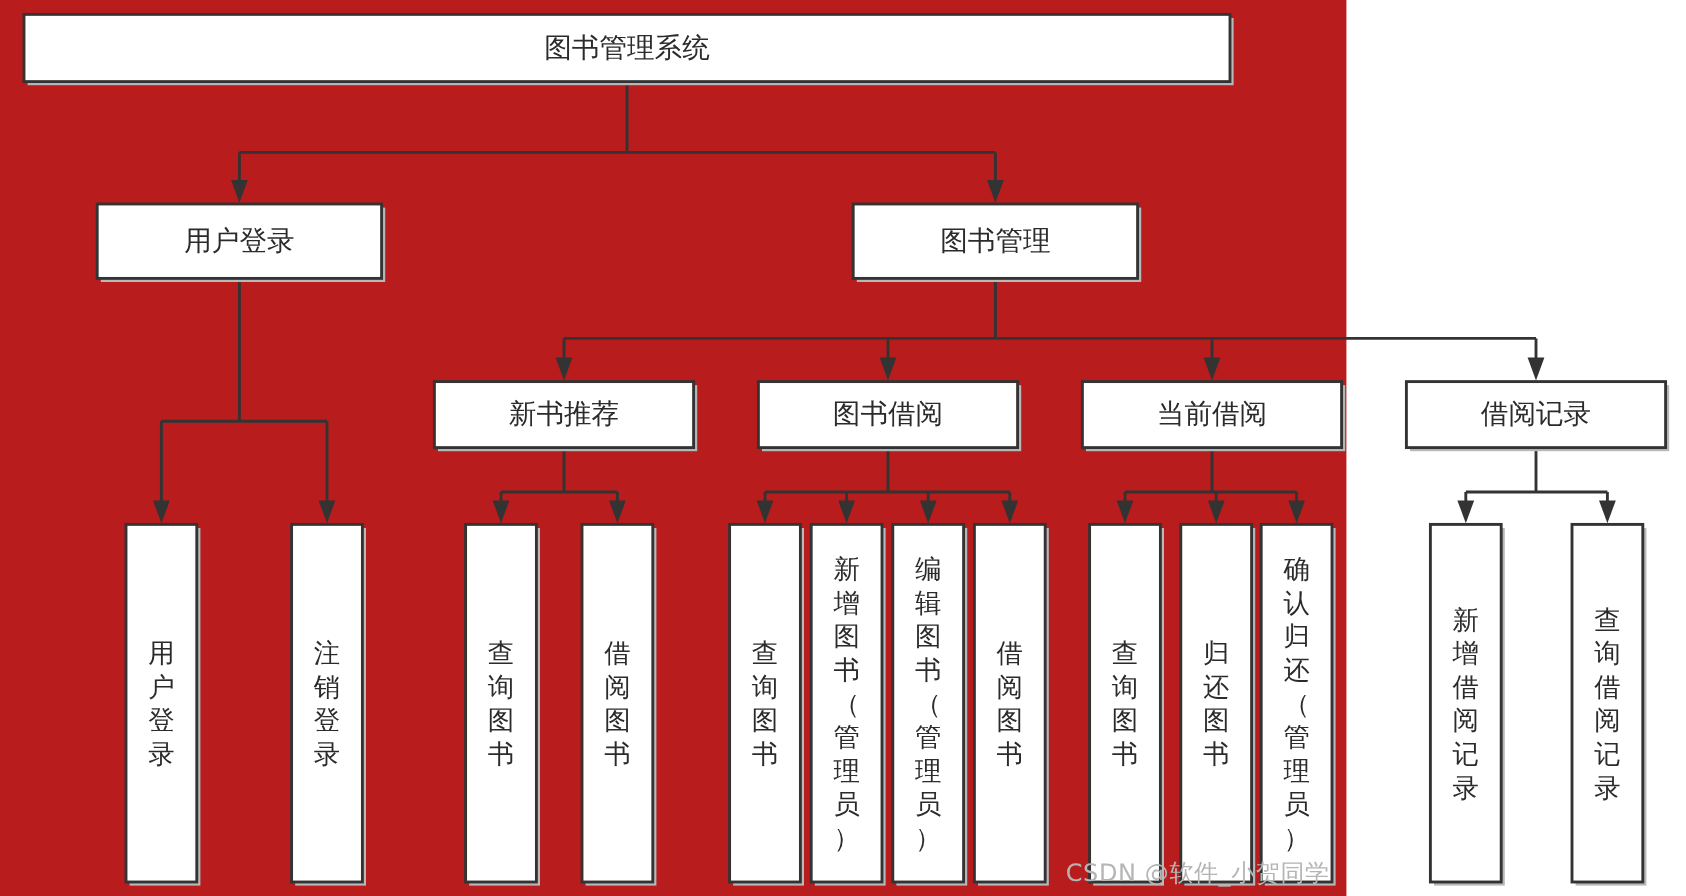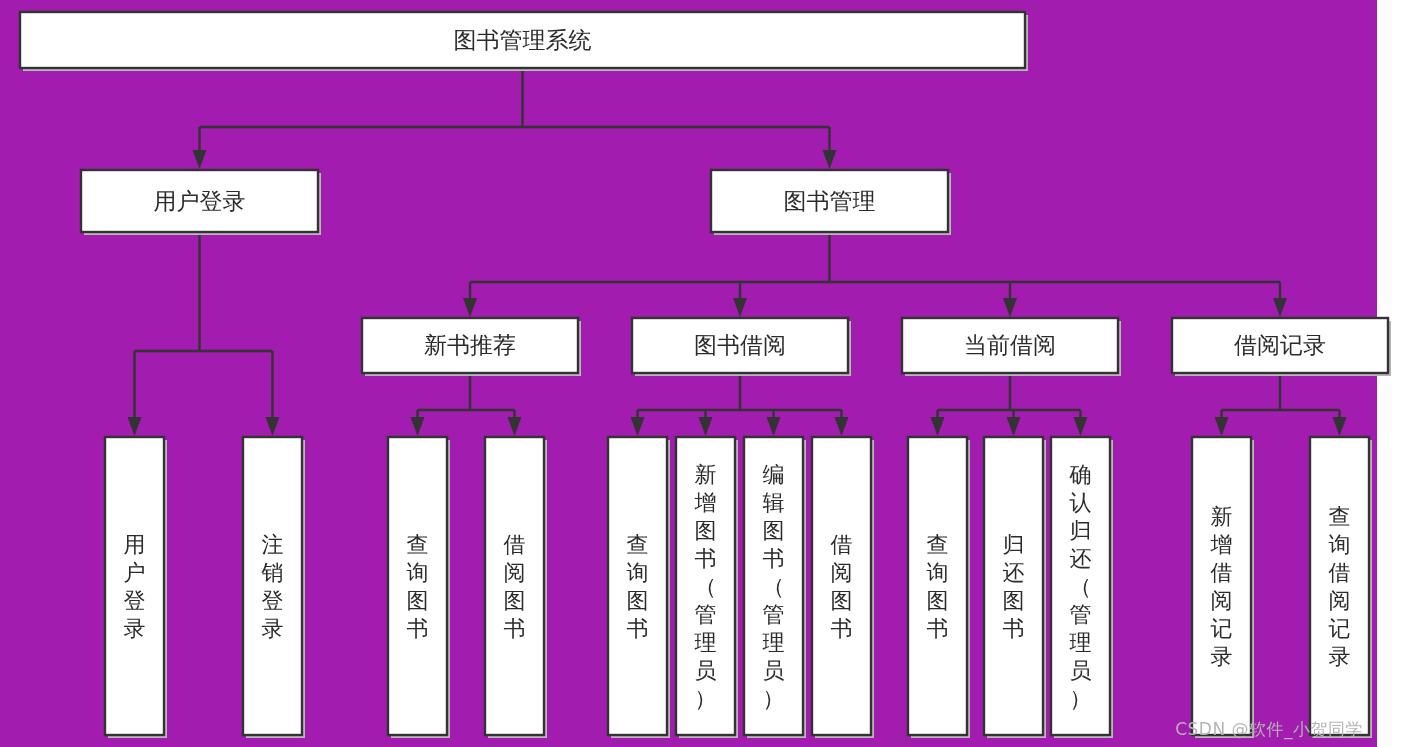--- a/index.html
+++ b/index.html
@@ -8,23 +8,23 @@
     background: #ffffff;
   }
   body {
     width: 1405px;
     height: 747px;
     font-family: "DejaVu Sans", "Liberation Sans", sans-serif;
     overflow: hidden;
   }
   #diagram-root {
     position: relative;
-    width: 1377px;
+    width: 1122px;
     height: 747px;
-    background: #a21caf;
+    background: #b91c1c;
   }
   svg.diagram-canvas {
     position: absolute;
     top: 0;
     left: 0;
     width: 1405px;
     height: 747px;
   }
   .node-box {
     fill: #ffffff;
@@ -53,21 +53,21 @@
     fill: #2b2b2b;
     font-family: "DejaVu Sans", "Liberation Sans", sans-serif;
     font-size: 22px;
     text-anchor: middle;
   }
   .watermark-text {
     position: absolute;
     right: 14px;
     bottom: 6px;
     font-family: "DejaVu Sans", "Liberation Sans", sans-serif;
-    font-size: 17px;
+    font-size: 20px;
     color: #b5b5b5;
     white-space: nowrap;
     letter-spacing: 0.5px;
   }
 </style>
 </head>
 <body>
 
 <div id="diagram-root">
 

